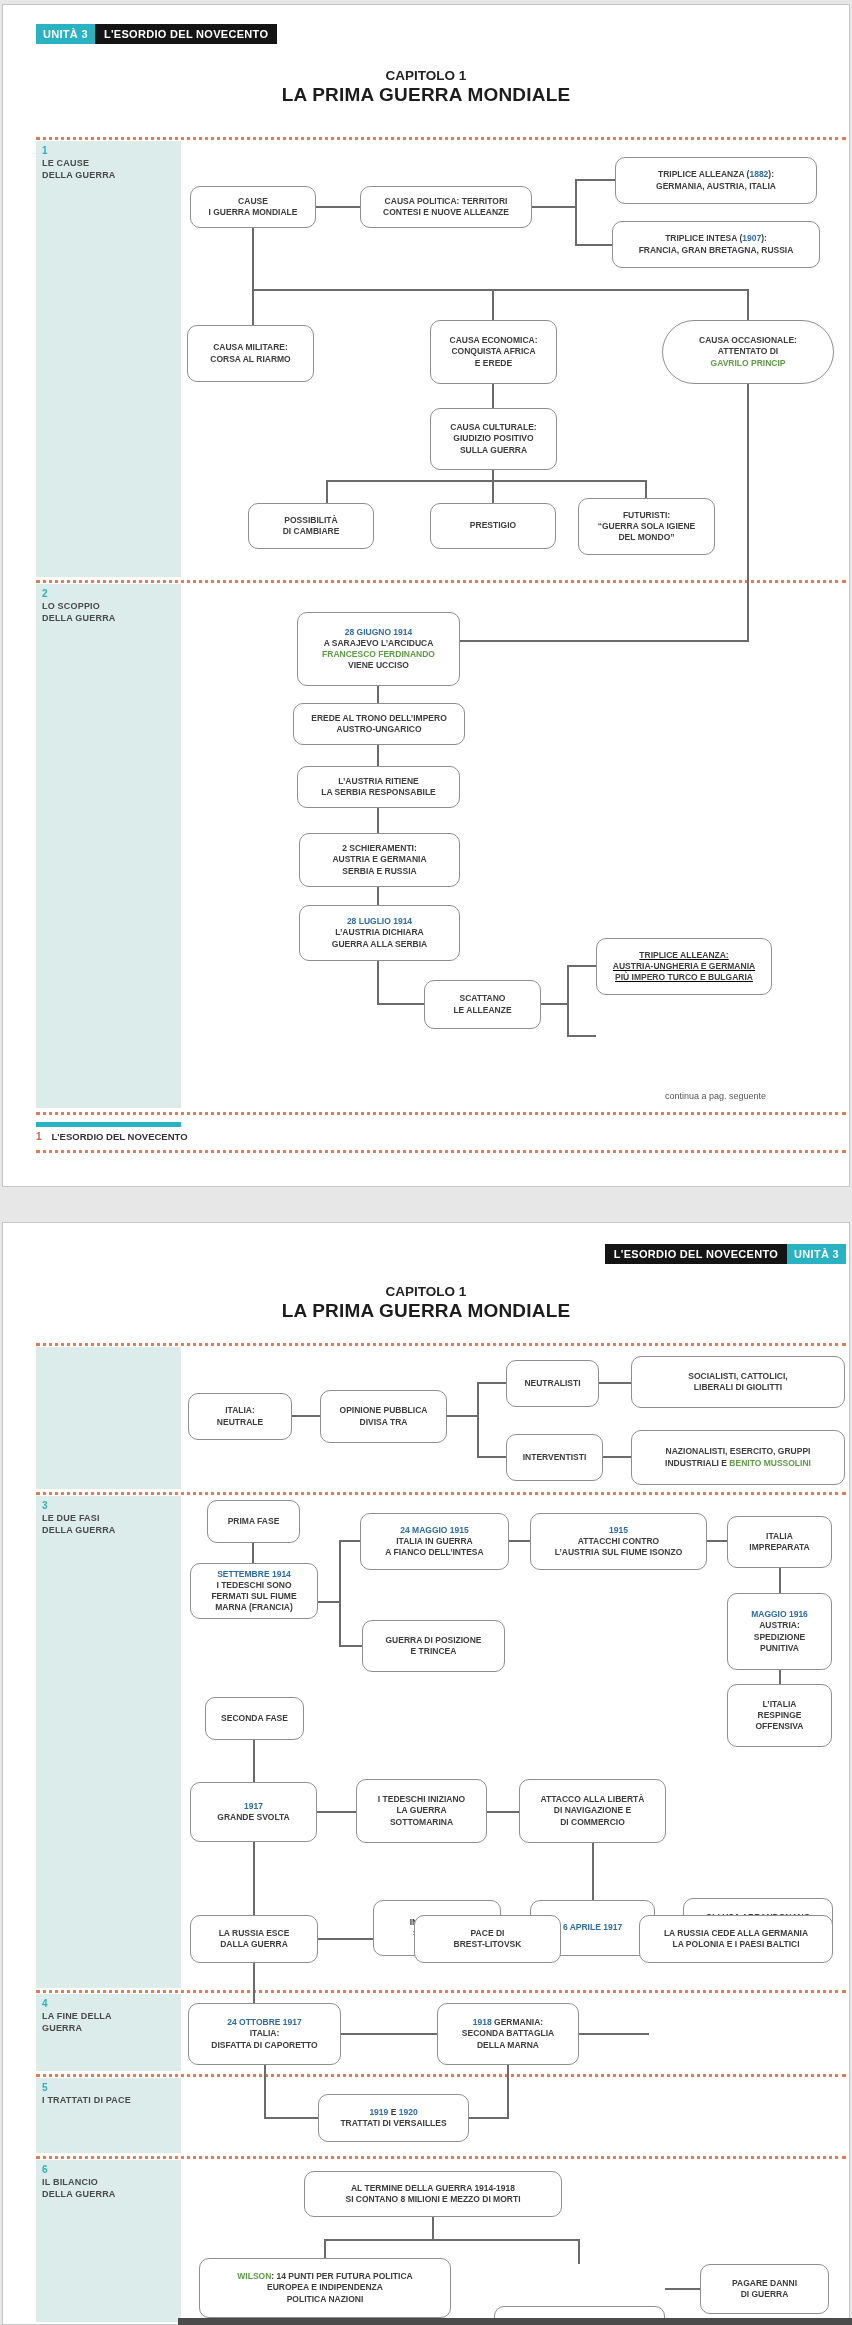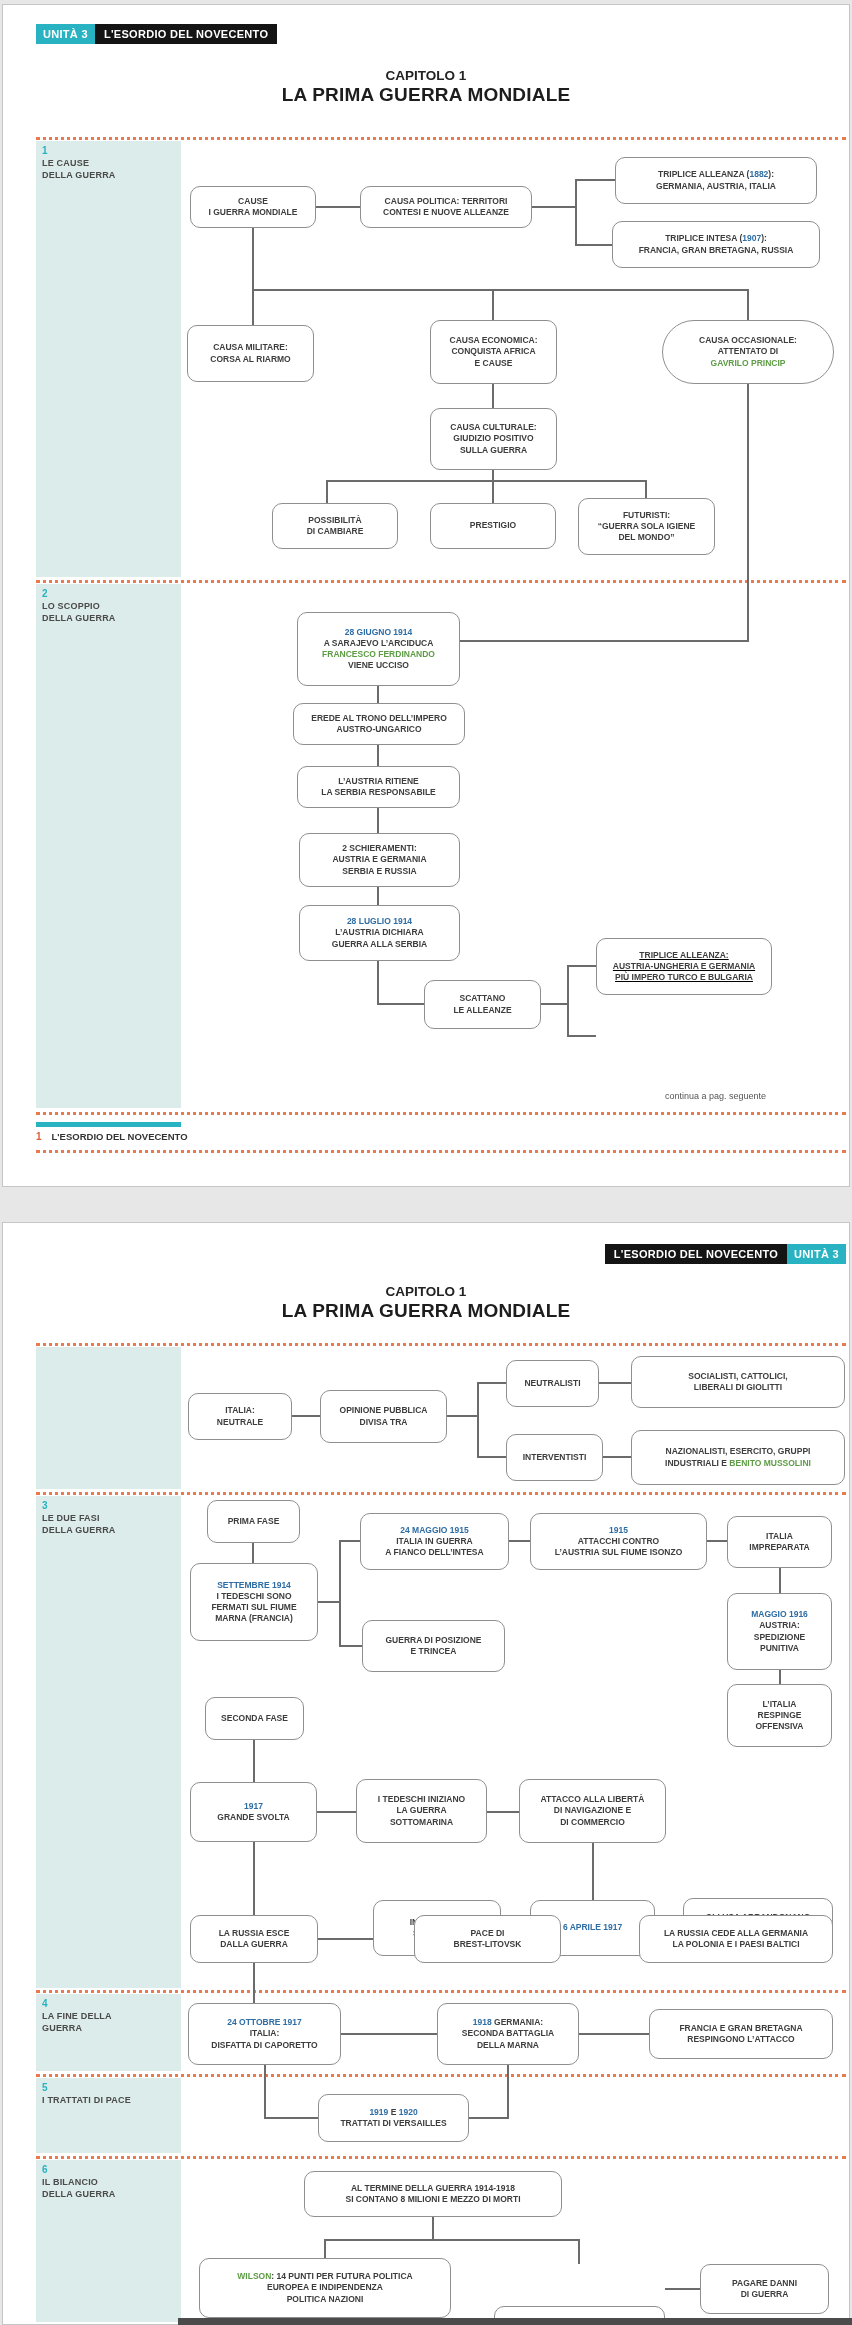--- a/index.html
+++ b/index.html
@@ -178,33 +178,33 @@
       <div class="nline"><span class="seg-d">TRIPLICE INTESA (</span><span class="seg-b">1907</span><span class="seg-d">):</span></div>
       <div class="nline"><span class="seg-d">FRANCIA, GRAN BRETAGNA, RUSSIA</span></div>
     </div>
     <div class="node" style="left: 187px; top: 325px; width: 127px; height: 57px;">
       <div class="nline"><span class="seg-d">CAUSA MILITARE:</span></div>
       <div class="nline"><span class="seg-d">CORSA AL RIARMO</span></div>
     </div>
     <div class="node" style="left: 430px; top: 320px; width: 127px; height: 64px;">
       <div class="nline"><span class="seg-d">CAUSA ECONOMICA:</span></div>
       <div class="nline"><span class="seg-d">CONQUISTA AFRICA</span></div>
-      <div class="nline"><span class="seg-d">E CAUSE</span></div>
+      <div class="nline"><span class="seg-d">E EREDE</span></div>
     </div>
     <div class="node" style="left: 662px; top: 320px; width: 172px; height: 64px; border-radius: 32px;">
       <div class="nline"><span class="seg-d">CAUSA OCCASIONALE:</span></div>
       <div class="nline"><span class="seg-d">ATTENTATO DI</span></div>
       <div class="nline"><span class="seg-g">GAVRILO PRINCIP</span></div>
     </div>
     <div class="node" style="left: 430px; top: 408px; width: 127px; height: 62px;">
       <div class="nline"><span class="seg-d">CAUSA CULTURALE:</span></div>
       <div class="nline"><span class="seg-d">GIUDIZIO POSITIVO</span></div>
       <div class="nline"><span class="seg-d">SULLA GUERRA</span></div>
     </div>
-    <div class="node" style="left: 272px; top: 503px; width: 126px; height: 46px;">
+    <div class="node" style="left: 248px; top: 503px; width: 126px; height: 46px;">
       <div class="nline"><span class="seg-d">POSSIBILITÀ</span></div>
       <div class="nline"><span class="seg-d">DI CAMBIARE</span></div>
     </div>
     <div class="node" style="left: 430px; top: 503px; width: 126px; height: 46px;">
       <div class="nline"><span class="seg-d">PRESTIGIO</span></div>
     </div>
     <div class="node" style="left: 578px; top: 498px; width: 137px; height: 57px;">
       <div class="nline"><span class="seg-d">FUTURISTI:</span></div>
       <div class="nline"><span class="seg-d">“GUERRA SOLA IGIENE</span></div>
       <div class="nline"><span class="seg-d">DEL MONDO”</span></div>
@@ -260,21 +260,21 @@
     <div class="node" style="left: 506px; top: 1434px; width: 97px; height: 47px;">
       <div class="nline"><span class="seg-d">INTERVENTISTI</span></div>
     </div>
     <div class="node" style="left: 631px; top: 1430px; width: 214px; height: 55px;">
       <div class="nline"><span class="seg-d">NAZIONALISTI, ESERCITO, GRUPPI</span></div>
       <div class="nline"><span class="seg-d">INDUSTRIALI E </span><span class="seg-g">BENITO MUSSOLINI</span></div>
     </div>
     <div class="node" style="left: 207px; top: 1500px; width: 93px; height: 43px;">
       <div class="nline"><span class="seg-d">PRIMA FASE</span></div>
     </div>
-    <div class="node" style="left: 190px; top: 1563px; width: 128px; height: 78px;">
+    <div class="node" style="left: 190px; top: 1563px; width: 128px; height: 56px;">
       <div class="nline"><span class="seg-b">SETTEMBRE 1914</span></div>
       <div class="nline"><span class="seg-d">I TEDESCHI SONO</span></div>
       <div class="nline"><span class="seg-d">FERMATI SUL FIUME</span></div>
       <div class="nline"><span class="seg-d">MARNA (FRANCIA)</span></div>
     </div>
     <div class="node" style="left: 360px; top: 1513px; width: 149px; height: 57px;">
       <div class="nline"><span class="seg-b">24 MAGGIO 1915</span></div>
       <div class="nline"><span class="seg-d">ITALIA IN GUERRA</span></div>
       <div class="nline"><span class="seg-d">A FIANCO DELL’INTESA</span></div>
     </div>
@@ -346,24 +346,20 @@
     <div class="node" style="left: 188px; top: 2003px; width: 153px; height: 62px;">
       <div class="nline"><span class="seg-b">24 OTTOBRE 1917</span></div>
       <div class="nline"><span class="seg-d">ITALIA:</span></div>
       <div class="nline"><span class="seg-d">DISFATTA DI CAPORETTO</span></div>
     </div>
     <div class="node" style="left: 437px; top: 2003px; width: 142px; height: 62px;">
       <div class="nline"><span class="seg-b">1918</span><span class="seg-d"> GERMANIA:</span></div>
       <div class="nline"><span class="seg-d">SECONDA BATTAGLIA</span></div>
       <div class="nline"><span class="seg-d">DELLA MARNA</span></div>
     </div>
-    <div class="node" style="left: 649px; top: 2009px; width: 184px; height: 50px;">
-      <div class="nline"><span class="seg-d">FRANCIA E GRAN BRETAGNA</span></div>
-      <div class="nline"><span class="seg-d">RESPINGONO L’ATTACCO</span></div>
-    </div>
     <div class="node" style="left: 318px; top: 2094px; width: 151px; height: 48px;">
       <div class="nline"><span class="seg-b">1919</span><span class="seg-d"> E </span><span class="seg-b">1920</span></div>
       <div class="nline"><span class="seg-d">TRATTATI DI VERSAILLES</span></div>
     </div>
     <div class="node" style="left: 304px; top: 2171px; width: 258px; height: 46px;">
       <div class="nline"><span class="seg-d">AL TERMINE DELLA GUERRA 1914-1918</span></div>
       <div class="nline"><span class="seg-d">SI CONTANO 8 MILIONI E MEZZO DI MORTI</span></div>
     </div>
     <div class="node" style="left: 199px; top: 2258px; width: 252px; height: 60px;">
       <div class="nline"><span class="seg-g">WILSON</span><span class="seg-d">: 14 PUNTI PER FUTURA POLITICA</span></div>

